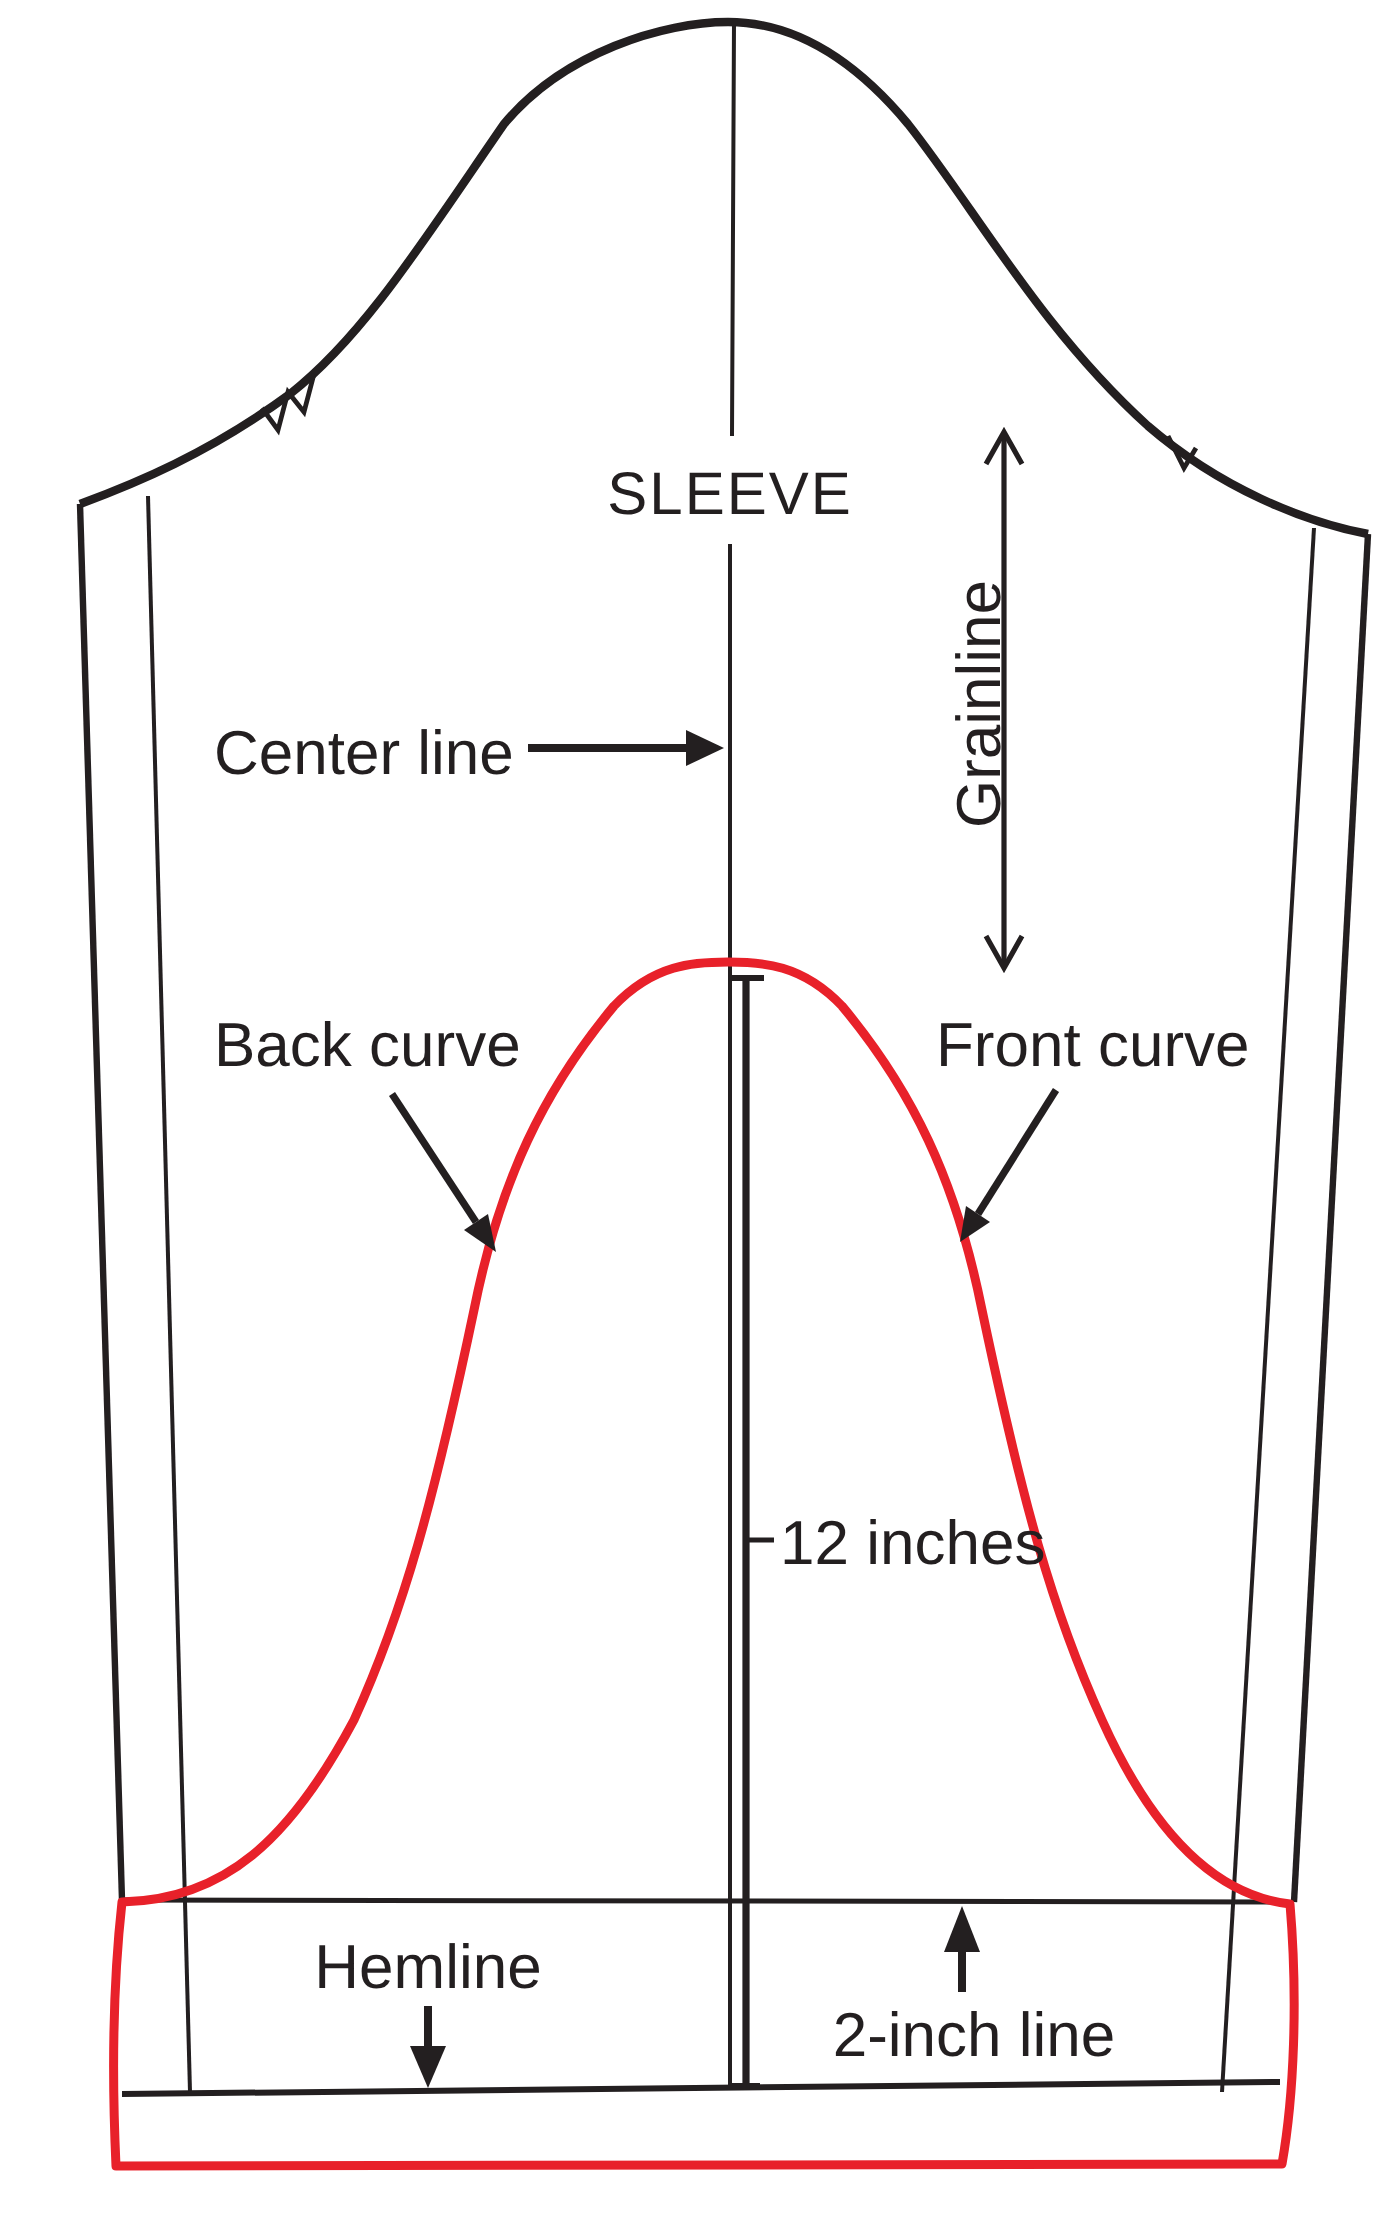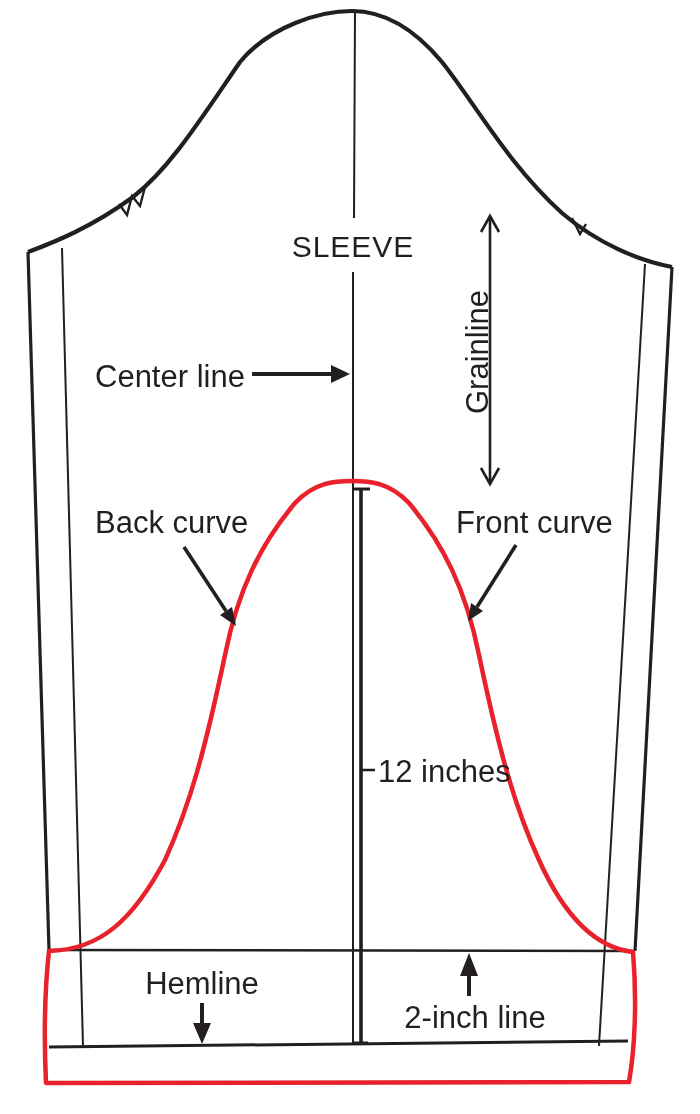--- a/index.html
+++ b/index.html
@@ -9,20 +9,21 @@
     width: 700px;
     height: 1114px;
     overflow: hidden;
     font-family: "Liberation Sans", sans-serif;
   }
   .stage {
     position: relative;
     width: 600px;
     height: 1114px;
     background: #ffffff;
+    margin-left: 12px;
   }
   svg { display: block; }
   text {
     font-family: "Liberation Sans", sans-serif;
     fill: #231f20;
   }
   .label { font-size: 31px; }
   .title { font-size: 30px; letter-spacing: 1px; }
 </style>
 </head>

